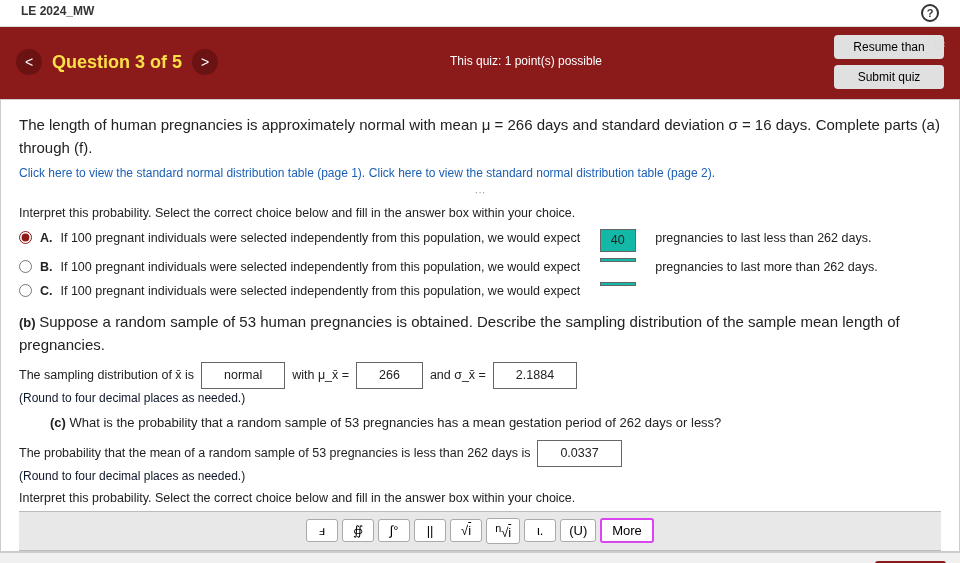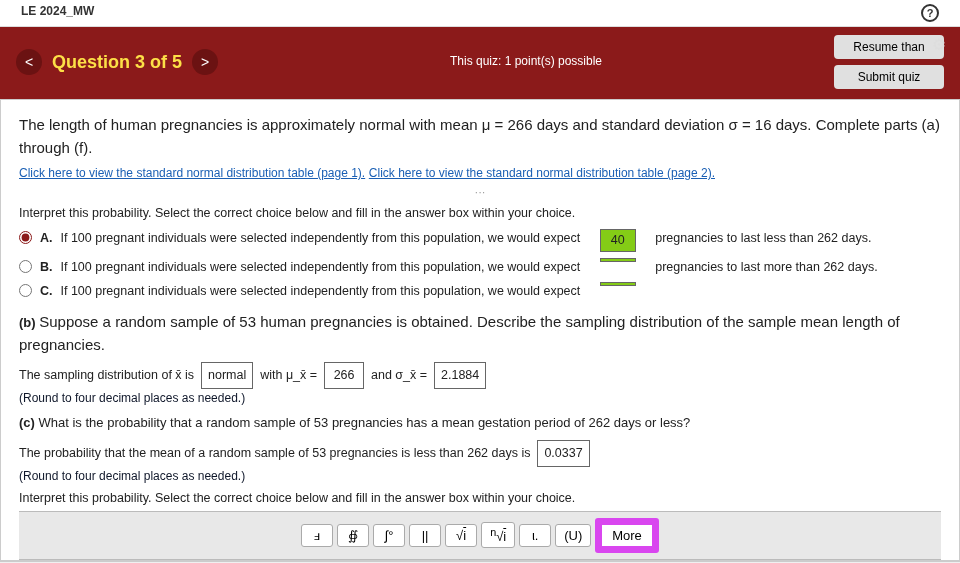--- a/index.html
+++ b/index.html
@@ -67,21 +67,21 @@
       background: #fff;
       margin: 0;
       padding: 14px 18px 0 18px;
       border: 1px solid #ccc;
       min-height: 420px;
     }
     .problem-text {
       font-size: 15px; color: #222; margin-bottom: 6px; line-height: 1.5;
     }
     .link-text {
-      color: #1a5fb4; text-decoration: underline; cursor: pointer; font-size: 12px;
+      color: #1a5fb4; cursor: pointer; font-size: 12px;
     }
     .divider-dots {
       text-align: center; color: #999; font-size: 11px; margin: 6px 0;
     }
     .part-label {
       font-weight: bold; font-size: 13px; margin: 8px 0 4px;
     }
     .instruction-text {
       font-size: 12.5px; color: #222; margin-bottom: 6px; line-height: 1.5;
     }
@@ -89,30 +89,30 @@
       display: flex; align-items: flex-start; gap: 8px; margin-bottom: 6px; font-size: 12.5px; line-height: 1.5;
     }
     .radio-option input[type="radio"] { margin-top: 2px; accent-color: #8b1a1a; }
     .option-letter { font-weight: bold; }
     .answer-box {
       display: inline-block;
       border: 1px solid #666;
       min-width: 36px;
       padding: 1px 4px;
       text-align: center;
-      background: #84cc16;
+      background: #14b8a6;
       font-size: 12.5px;
     }
     .sampling-line {
       font-size: 12.5px; margin: 6px 0 2px; line-height: 1.8;
     }
     .inline-box {
       display: inline-block;
       border: 1px solid #666;
-      padding: 1px 6px;
+      padding: 1px 22px;
       min-width: 40px;
       text-align: center;
       background: #fff;
     }
     .round-note {
       font-size: 12px; color: #0f172a; margin-bottom: 6px;
     }
     .part-c-question {
       font-size: 13px; margin: 8px 0 4px; line-height: 1.5;
     }
@@ -140,21 +140,21 @@
       border: 1px solid #aaa;
       border-radius: 3px;
       padding: 3px 8px;
       font-size: 13px;
       cursor: pointer;
       min-width: 32px;
       text-align: center;
     }
     .more-btn {
       background: #fff;
-      border: 7px solid #d946ef;
+      border: 2px solid #d946ef;
       border-radius: 3px;
       padding: 3px 10px;
       font-size: 13px;
       cursor: pointer;
     }
 
     
     .bottom-bar {
       background: #f0f0f0;
       display: flex;
@@ -248,21 +248,21 @@
     <div class="sampling-line">
       <span>The sampling distribution of x̄ is</span>
       &nbsp;<span class="inline-box">normal</span>&nbsp;
       <span>with μ_x̄ =</span>
       &nbsp;<span class="inline-box">266</span>&nbsp;
       <span>and σ_x̄ =</span>
       &nbsp;<span class="inline-box">2.1884</span>
     </div>
     <div class="round-note">(Round to four decimal places as needed.)</div>
 
-    <div style="margin-top:8px;">
+    <div style="margin-top:8px;margin-left:31px;">
       <span class="part-label">(c)</span>
       <span class="part-c-question">What is the probability that a random sample of 53 pregnancies has a mean gestation period of 262 days or less?</span>
     </div>
     <div class="prob-line">
       <span>The probability that the mean of a random sample of 53 pregnancies is less than 262 days is</span>
       &nbsp;<span class="inline-box">0.0337</span>
     </div>
     <div class="round-note">(Round to four decimal places as needed.)</div>
 
     <div class="interpret-text">Interpret this probability. Select the correct choice below and fill in the answer box within your choice.</div>

